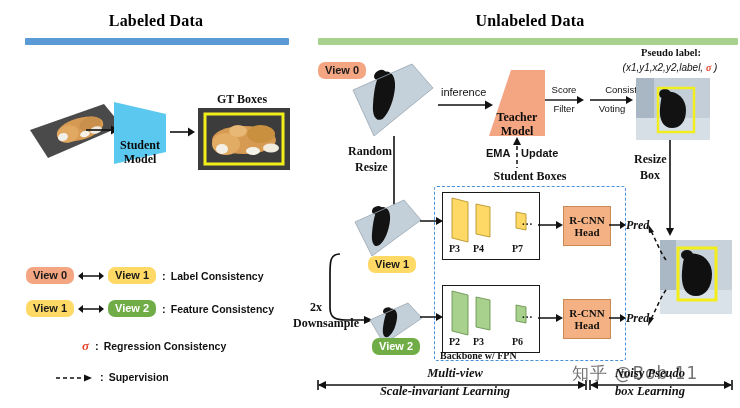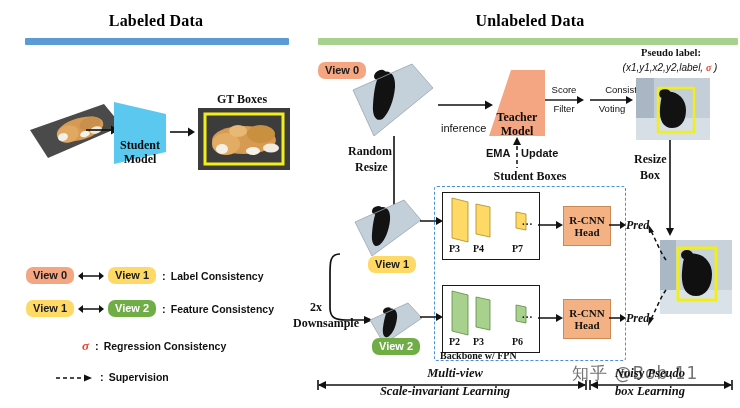--- a/index.html
+++ b/index.html
@@ -265,21 +265,21 @@
       <polygon points="3,30 62,4 83,28 24,76" fill="#b9c6d2"></polygon>
       <polygon points="3,30 62,4 83,28 24,76" fill="#cfd9e2" opacity="0.5"></polygon>
       <g transform="skewY(-13) translate(6,14)">
         <path d="M26,6 C34,4 40,12 39,24 C38,36 33,48 27,52 C21,55 16,48 17,36 C18,22 20,9 26,6 Z" fill="#121212"></path>
         <ellipse cx="24" cy="8" rx="6" ry="5" fill="#121212"></ellipse>
       </g>
       <polygon points="3,30 62,4 83,28 24,76" fill="none" stroke="#9aa8b4" stroke-width="0.8"></polygon>
     </svg>
   </div>
 
-  <div class="t abs" style="left:441px; top:86px; font-size:11px;margin-top:36px;">inference</div>
+  <div class="t abs" style="left:441px; top:86px; font-size:11px;">inference</div>
   <div class="abs" style="left:438px; top:99px;">
     <svg width="56" height="12" viewBox="0 0 56 12">
       <line x1="0" y1="6" x2="47" y2="6" stroke="#111" stroke-width="1.6"></line>
       <polygon points="47,1.5 55,6 47,10.5" fill="#111"></polygon>
     </svg>
   </div>
 
   <div class="trap" style="left:487px; top:68px; width:60px; height:70px;">
     <svg class="trap-shape" width="60" height="70" viewBox="0 0 60 70" preserveAspectRatio="none">
       <polygon points="24,2 58,2 58,68 2,68" fill="#f4a582"></polygon>

